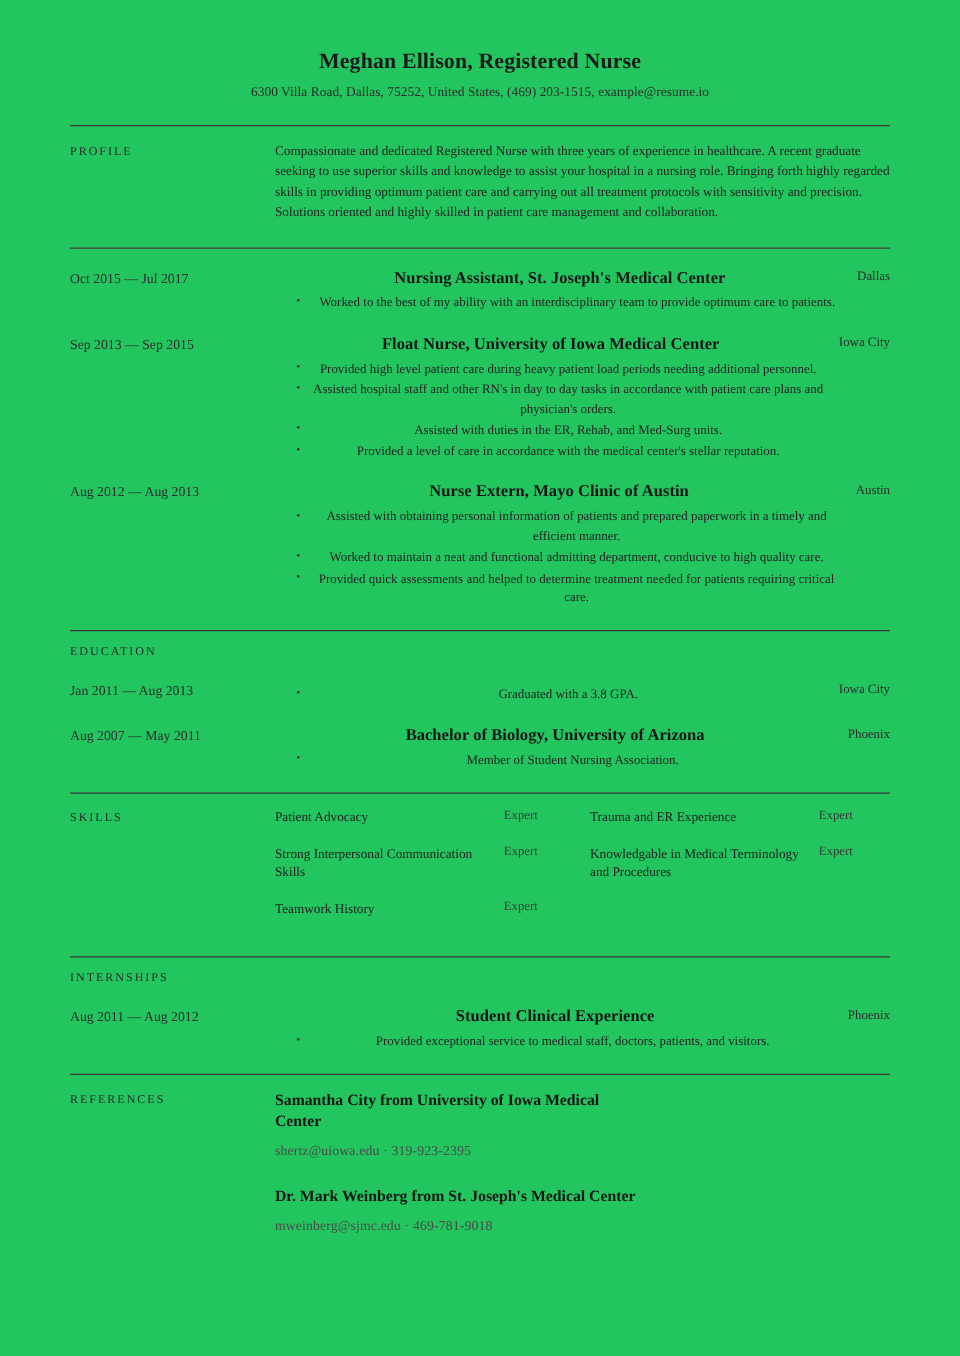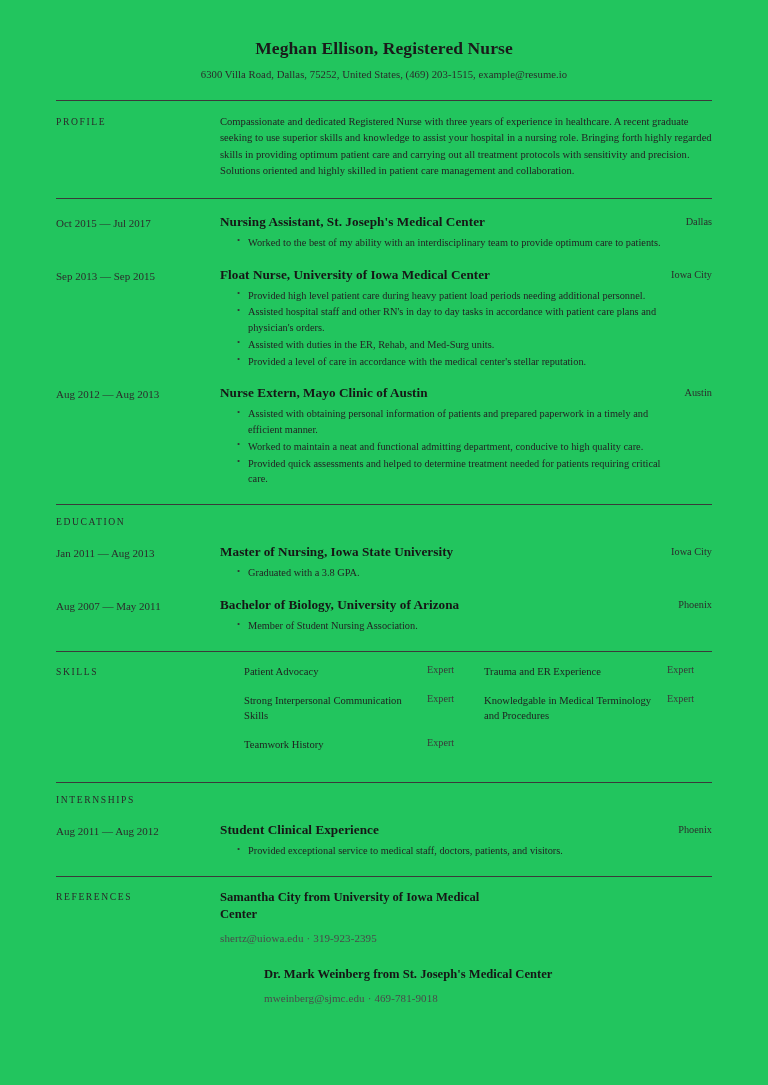--- a/index.html
+++ b/index.html
@@ -107,20 +107,21 @@
   .entry-main {
     flex: 1 1 auto;
     min-width: 0;
     display: flex;
     align-items: flex-start;
   }
   .entry-texts {
     flex: 1 1 auto;
     min-width: 0;
     padding-right: 10px;
+    text-align: center;
   }
   .entry-title {
     font-size: 13.2px;
     font-weight: bold;
     color: #161616;
     line-height: 1.3;
     letter-spacing: 0.05px;
   }
   .entry-location {
     flex: 0 0 auto;
@@ -156,21 +157,20 @@
   .skills-body {
     display: flex;
     align-items: flex-start;
     padding-top: 12px;
     padding-bottom: 16px;
   }
   .skills-cols {
     flex: 1 1 auto;
     display: flex;
     gap: 12px;
-    margin-left: 24px;
   }
   .skill-col {
     flex: 1 1 50%;
     min-width: 0;
   }
   .skill-row {
     display: flex;
     align-items: flex-start;
     padding-bottom: 14px;
   }
@@ -188,21 +188,21 @@
     color: #3a3a3a;
     text-align: right;
     white-space: nowrap;
     padding-right: 14px;
   }
   .skill-col:last-child .skill-level { padding-right: 0; }
 
   
   .ref-entry { padding-top: 0; }
   .ref-entry.first { padding-top: 12px; }
-  .ref-entry.later { padding-top: 22px; margin-left: 44px; }
+  .ref-entry.later { padding-top: 22px; }
   .ref-name {
     font-size: 12.6px;
     font-weight: bold;
     color: #161616;
     line-height: 1.36;
     max-width: 290px;
   }
   .ref-contact {
     font-size: 11px;
     color: #4a4a4a;
@@ -288,21 +288,20 @@
     </div>
 
     <div class="rule"></div>
     <div class="section">
       <div class="stack-label">Education</div>
 
       <div class="entry">
         <div class="entry-date">Jan 2011 — Aug 2013</div>
         <div class="entry-main">
           <div class="entry-texts">
-            <div class="entry-title">Master of Nursing, Iowa State University</div>
             <ul class="bullets">
               <li>Graduated with a 3.8 GPA.</li>
             </ul>
           </div>
           <div class="entry-location">Iowa City</div>
         </div>
       </div>
 
       <div class="entry">
         <div class="entry-date">Aug 2007 — May 2011</div>

